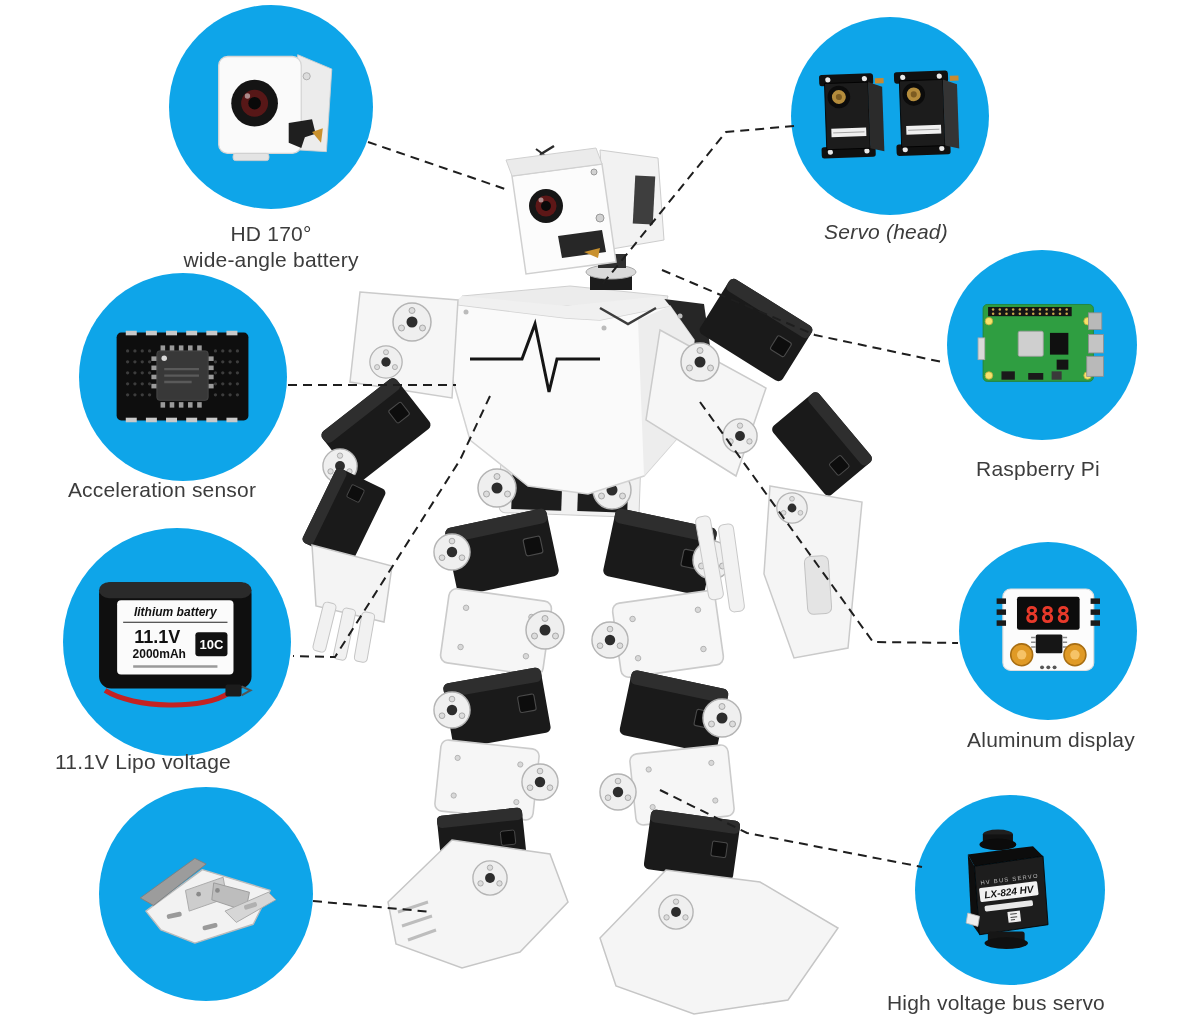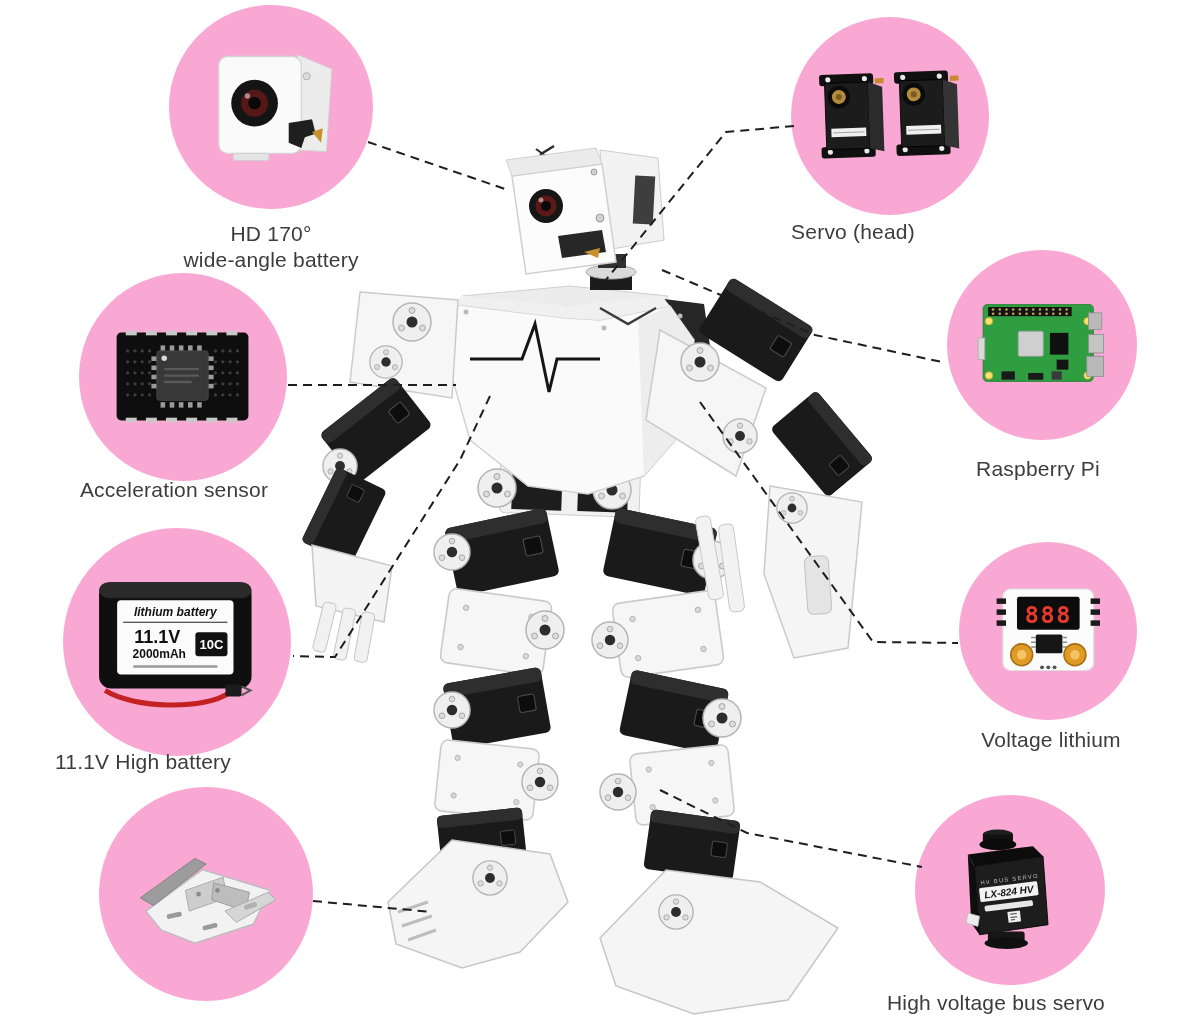--- a/index.html
+++ b/index.html
@@ -1,18 +1,18 @@
 <!DOCTYPE html>
 <html><head>
 <meta charset="utf-8">
 <style>
   html,body{margin:0;padding:0;background:#ffffff;}
   .canvas{position:relative;width:1200px;height:1034px;background:#ffffff;overflow:hidden;
           font-family:"Liberation Sans",sans-serif;}
-  .fcircle{position:absolute;border-radius:50%;background:#f9a8d4;display:flex;
+  .fcircle{position:absolute;border-radius:50%;background:#0ea5e9;display:flex;
            align-items:center;justify-content:center;z-index:1;}
   .fcircle svg{width:88%;height:88%;}
   .flabel{position:absolute;transform:translateX(-50%);text-align:center;font-size:21px;
           color:#3c3c3c;white-space:nowrap;line-height:1.25;letter-spacing:.2px;z-index:3;}
   #scene{position:absolute;left:0;top:0;z-index:2;pointer-events:none;}
   .leader{fill:none;stroke:#1e1e1e;stroke-width:2;stroke-dasharray:9 6;}
 </style>
 </head>
 <body>
 
@@ -281,25 +281,25 @@
       <polygon points="50,128 64,132 62,144 48,140" fill="#ededed" stroke="#bbbbbb"></polygon>
       <rect x="74" y="150" width="44" height="14" rx="3" fill="#161616"></rect>
       <ellipse cx="96" cy="164" rx="26" ry="7" fill="#101010"></ellipse>
     </svg>
   </div>
 
   <div class="flabel" style="left:271px;top:206px;margin-top:15px;">
     <div>HD 170°</div>
     <div>wide-angle battery</div>
   </div>
-  <div class="flabel" style="left:174px;top:477px;">Acceleration sensor</div>
-  <div class="flabel" style="left:143px;top:749px;">11.1V High battery</div>
-  <div class="flabel" style="left:853px;top:219px;">Servo (head)</div>
+  <div class="flabel" style="left:162px;top:477px;">Acceleration sensor</div>
+  <div class="flabel" style="left:143px;top:749px;">11.1V Lipo voltage</div>
+  <div class="flabel" style="left:886px;top:219px;font-style:italic;">Servo (head)</div>
   <div class="flabel" style="left:1038px;top:450px;margin-top:6px;">Raspberry Pi</div>
-  <div class="flabel" style="left:1051px;top:727px;">Voltage lithium</div>
+  <div class="flabel" style="left:1051px;top:727px;">Aluminum display</div>
   <div class="flabel" style="left:996px;top:990px;">High voltage bus servo</div>
 
   <svg id="scene" width="1200" height="1034" viewBox="0 0 1200 1034">
     <defs>
       <g id="jd">
         <circle r="19" fill="#efefef" stroke="#b4b4b4" stroke-width="1.5"></circle>
         <circle r="5.5" fill="#2d2d2d"></circle>
         <circle cx="0" cy="-11.5" r="3" fill="#dcdcdc" stroke="#999999" stroke-width="0.8"></circle>
         <circle cx="10.5" cy="6" r="3" fill="#dcdcdc" stroke="#999999" stroke-width="0.8"></circle>
         <circle cx="-10.5" cy="6" r="3" fill="#dcdcdc" stroke="#999999" stroke-width="0.8"></circle>

